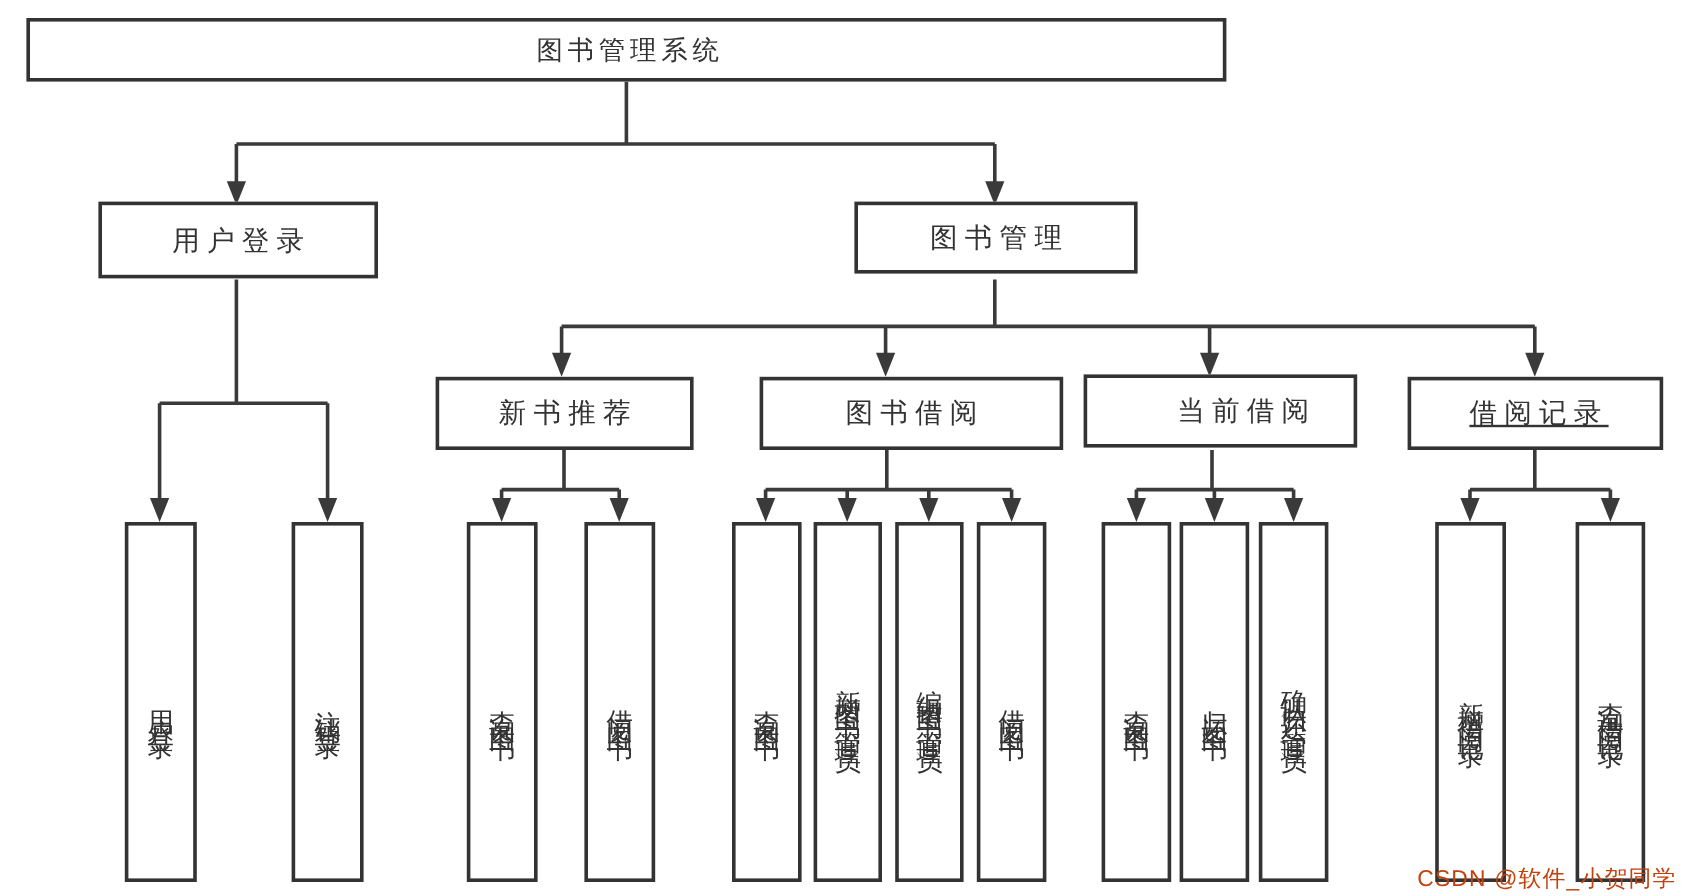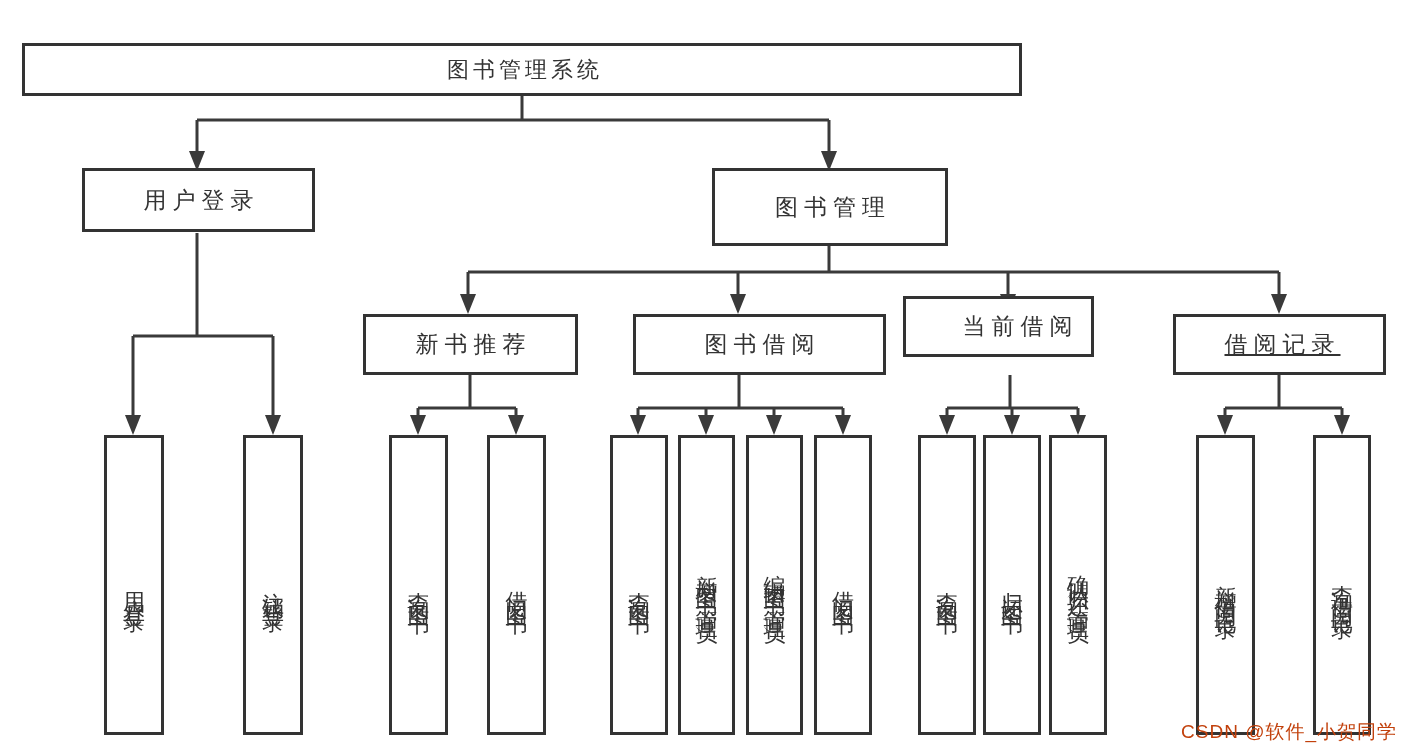--- a/index.html
+++ b/index.html
@@ -100,28 +100,28 @@
       <polygon points="766,415 782,415 774,435"></polygon>
       <polygon points="835,415 851,415 843,435"></polygon>
       <polygon points="939,415 955,415 947,435"></polygon>
       <polygon points="1004,415 1020,415 1012,435"></polygon>
       <polygon points="1070,415 1086,415 1078,435"></polygon>
       <polygon points="1217,415 1233,415 1225,435"></polygon>
       <polygon points="1334,415 1350,415 1342,435"></polygon>
     </g>
   </svg>
 
-  <div class="node h root" style="left:22px; top:15px; width:1000px; height:53px;margin-top:28px;">图书管理系统</div>
+  <div class="node h root" style="left:22px; top:15px; width:1000px; height:53px;">图书管理系统</div>
 
   <div class="node h" style="left:82px; top:168px; width:233px; height:64px;">用户登录</div>
-  <div class="node h" style="left:712px; top:168px; width:236px; height:78px;">图书管理</div>
+  <div class="node h" style="left:712px; top:168px; width:236px; height:60px;">图书管理</div>
 
   <div class="node h" style="left:363px; top:314px; width:215px; height:61px;">新书推荐</div>
   <div class="node h" style="left:633px; top:314px; width:253px; height:61px;">图书借阅</div>
-  <div class="node h" style="left:903px; top:296px; width:191px; height:61px;padding-left:44px;">当前借阅</div>
+  <div class="node h" style="left:903px; top:312px; width:228px; height:61px;padding-left:44px;">当前借阅</div>
   <div class="node h" style="left:1173px; top:314px; width:213px; height:61px;text-decoration:underline;">借阅记录</div>
 
   <div class="node v" style="left:104px; top:435px; width:60px; height:300px;">用户登录</div>
   <div class="node v" style="left:243px; top:435px; width:60px; height:300px;">注销登录</div>
 
   <div class="node v" style="left:389px; top:435px; width:59px; height:300px;">查询图书</div>
   <div class="node v" style="left:487px; top:435px; width:59px; height:300px;">借阅图书</div>
 
   <div class="node v" style="left:610px; top:435px; width:58px; height:300px;">查询图书</div>
   <div class="node v" style="left:678px; top:435px; width:57px; height:300px;">新增图书（管理员）</div>

